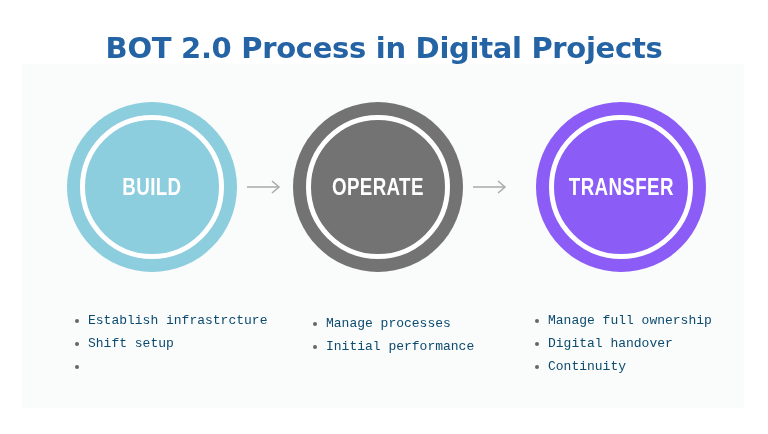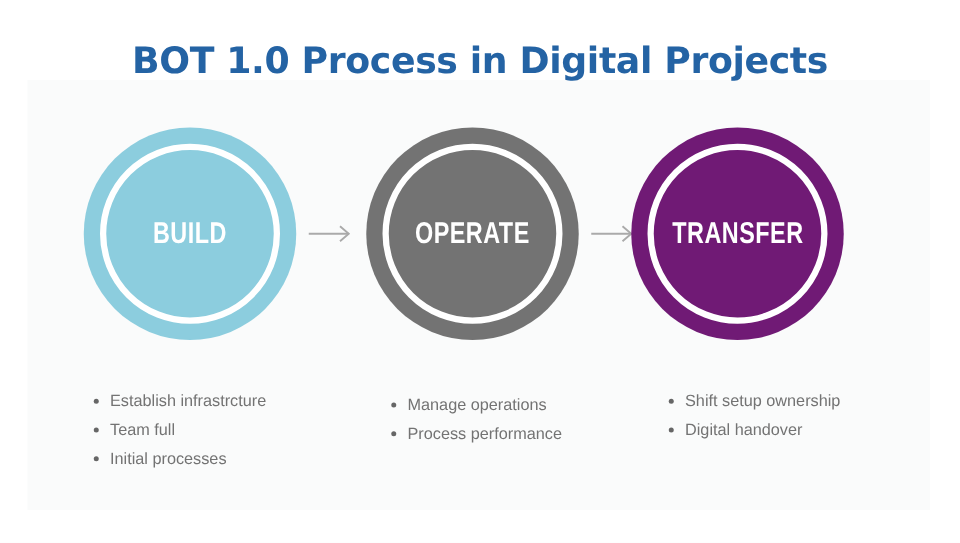--- a/index.html
+++ b/index.html
@@ -68,23 +68,23 @@
     .arrow {
       position: absolute;
       width: 36px;
       height: 14px;
     }
     .bullets {
       position: absolute;
       margin: 0;
       padding: 0;
       list-style: none;
-      font-family: Liberation Sans, sans-serif;
+      font-family: Liberation Mono, monospace;
       font-size: 13px;
-      color: #737373;
+      color: #0c4a6e;
     }
     .bullets li {
       position: relative;
       padding-left: 14px;
       height: 23px;
       line-height: 23px;
       white-space: nowrap;
     }
     .bullets li .dot {
       position: absolute;
@@ -95,21 +95,21 @@
       border-radius: 50%;
       background: #666666;
     }
   </style>
 </head>
 <body>
 
 <div class="canvas">
   <div class="panel"></div>
 
-  <div class="title">BOT 1.0 Process in Digital Projects</div>
+  <div class="title">BOT 2.0 Process in Digital Projects</div>
 
   <div class="circle" style="left:67px; top:102px; background:#8ccdde;">
     <div class="ring"></div>
     <span class="circle-label">BUILD</span>
   </div>
 
   <svg class="arrow" style="left:246px; top:180px;" viewBox="0 0 36 14">
     <line x1="1" y1="7" x2="33" y2="7" stroke="#aaaaaa" stroke-width="1.5"></line>
     <polyline points="26,1 33,7 26,13" fill="none" stroke="#aaaaaa" stroke-width="1.5"></polyline>
   </svg>
@@ -117,33 +117,34 @@
   <div class="circle" style="left:293px; top:102px; background:#737373;">
     <div class="ring"></div>
     <span class="circle-label">OPERATE</span>
   </div>
 
   <svg class="arrow" style="left:472px; top:180px;" viewBox="0 0 36 14">
     <line x1="1" y1="7" x2="33" y2="7" stroke="#aaaaaa" stroke-width="1.5"></line>
     <polyline points="26,1 33,7 26,13" fill="none" stroke="#aaaaaa" stroke-width="1.5"></polyline>
   </svg>
 
-  <div class="circle" style="left:505px; top:102px; background:#701a75;justify-content:center;">
+  <div class="circle" style="left:536px; top:102px; background:#8b5cf6;justify-content:center;">
     <div class="ring"></div>
     <span class="circle-label">TRANSFER</span>
   </div>
 
   <ul class="bullets" style="left:74px; top:309px;">
     <li><span class="dot"></span><span>Establish infrastrcture</span></li>
-    <li><span class="dot"></span><span>Team full</span></li>
-    <li><span class="dot"></span><span>Initial processes</span></li>
+    <li><span class="dot"></span><span>Shift setup</span></li>
+    <li><span class="dot"></span></li>
   </ul>
 
   <ul class="bullets" style="left:312px; top:312px;">
-    <li><span class="dot"></span><span>Manage operations</span></li>
-    <li><span class="dot"></span><span>Process performance</span></li>
+    <li><span class="dot"></span><span>Manage processes</span></li>
+    <li><span class="dot"></span><span>Initial performance</span></li>
   </ul>
 
   <ul class="bullets" style="left:534px; top:309px;">
-    <li><span class="dot"></span><span>Shift setup ownership</span></li>
+    <li><span class="dot"></span><span>Manage full ownership</span></li>
     <li><span class="dot"></span><span>Digital handover</span></li>
+    <li><span class="dot"></span><span>Continuity</span></li>
   </ul>
 </div>
 
 </body></html>

